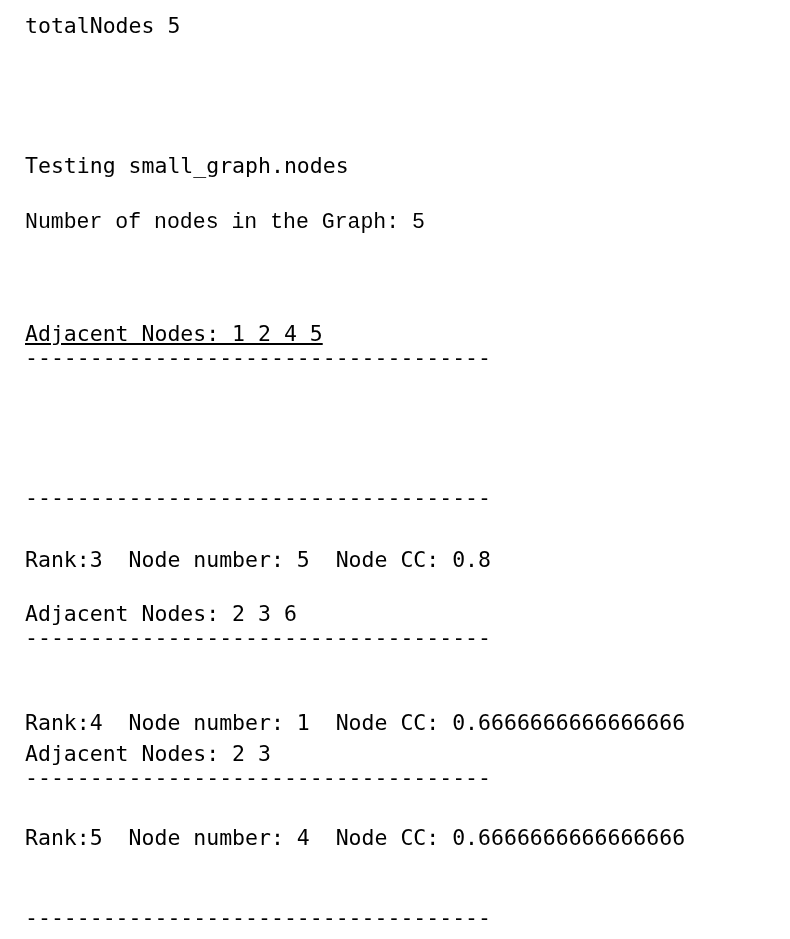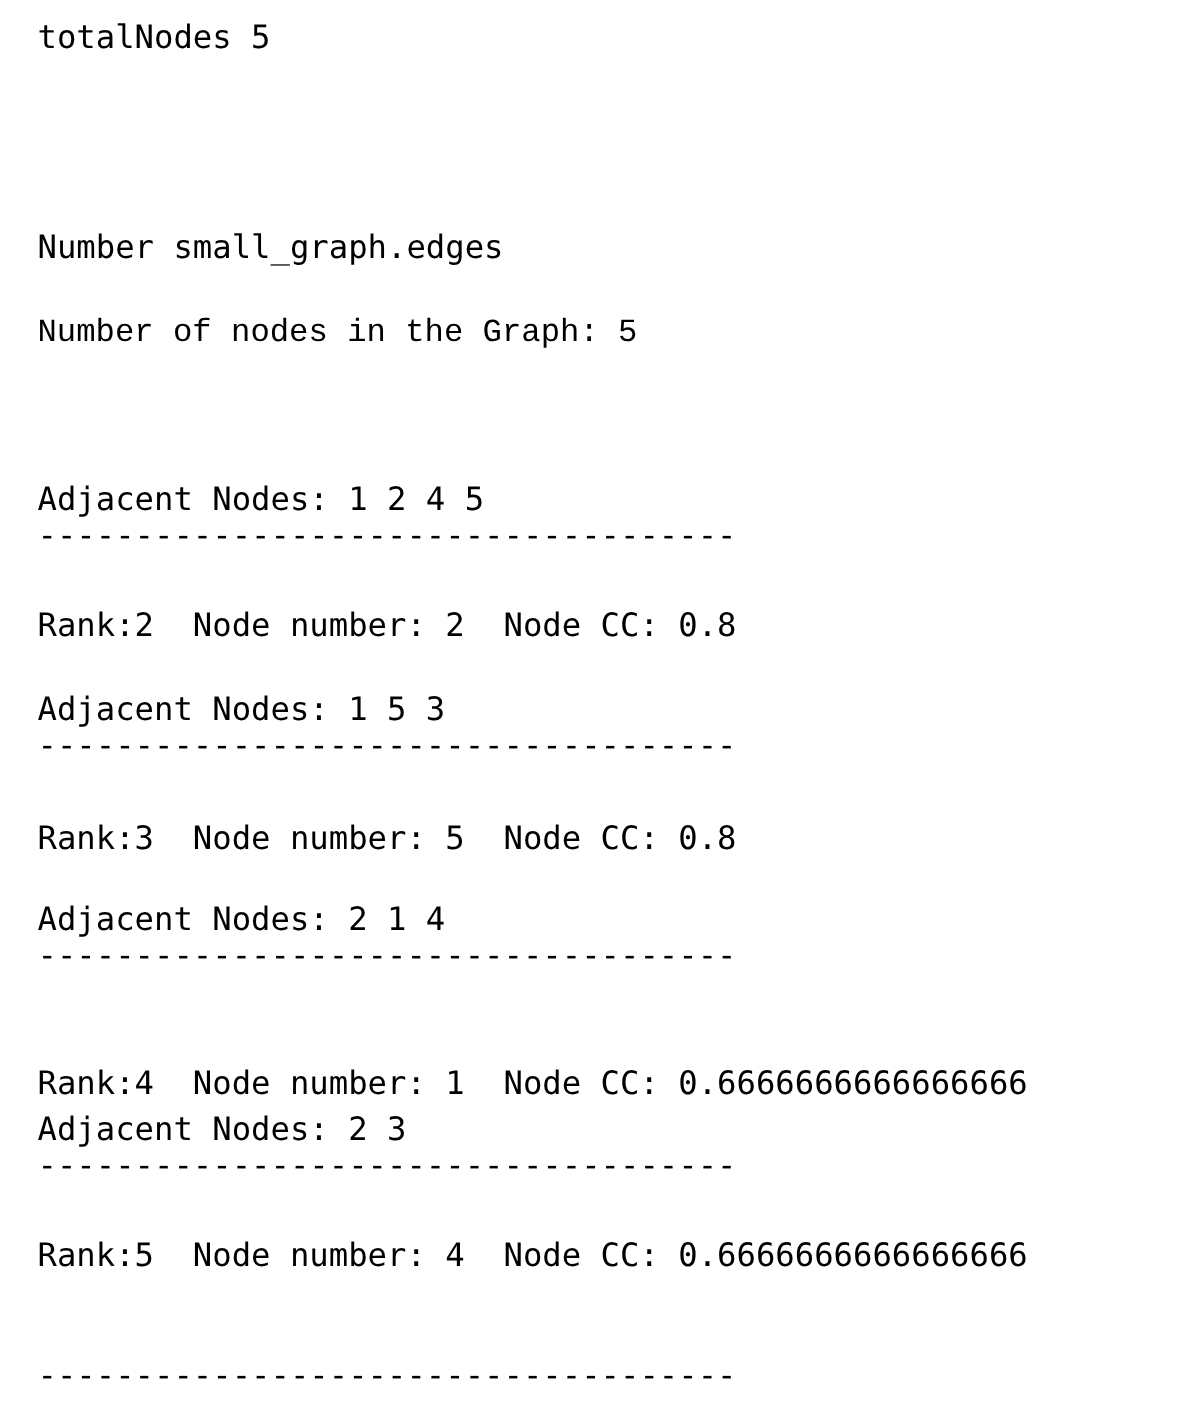--- a/index.html
+++ b/index.html
@@ -37,21 +37,21 @@
 
   
   .hdr-1 { top: 13px; }
   .hdr-2 { top: 41px; }
 
   
   .b-testing   { top: 153px; }
   .b-count     { top: 209px; font-family: Liberation Mono, monospace; }
 
   .b-rank1     { top: 265px; }
-  .b-adj1      { top: 321px; }
+  .b-adj1      { top: 321px; text-decoration: underline; }
   .b-sep1      { top: 345px; }
 
   .b-rank2     { top: 405px; }
   .b-adj2      { top: 461px; }
   .b-sep2      { top: 485px; }
 
   .b-rank3     { top: 547px; }
   .b-adj3      { top: 601px; }
   .b-sep3      { top: 625px; }
 
@@ -70,33 +70,31 @@
   }
 </style>
 </head>
 <body>
 
 <div id="console-output">
 
   <div class="out-line hdr-1">totalNodes 5</div>
 
 
-  <div class="out-line b-testing">Number small_graph.edges</div>
+  <div class="out-line b-testing">Testing small_graph.nodes</div>
 
   <div class="out-line b-count">Number of nodes in the Graph: 5</div>
 
   <div class="out-line b-adj1">Adjacent Nodes: 1 2 4 5</div>
   <div class="out-line separator b-sep1">------------------------------------</div>
 
-  <div class="out-line b-rank2">Rank:2  Node number: 2  Node CC: 0.8</div>
-  <div class="out-line b-adj2">Adjacent Nodes: 1 5 3</div>
   <div class="out-line separator b-sep2">------------------------------------</div>
 
   <div class="out-line b-rank3">Rank:3  Node number: 5  Node CC: 0.8</div>
-  <div class="out-line b-adj3">Adjacent Nodes: 2 1 4</div>
+  <div class="out-line b-adj3">Adjacent Nodes: 2 3 6</div>
   <div class="out-line separator b-sep3">------------------------------------</div>
 
   <div class="out-line b-rank4">Rank:4  Node number: 1  Node CC: 0.6666666666666666</div>
   <div class="out-line b-adj4">Adjacent Nodes: 2 3</div>
   <div class="out-line separator b-sep4">------------------------------------</div>
 
   <div class="out-line b-rank5">Rank:5  Node number: 4  Node CC: 0.6666666666666666</div>
   <div class="out-line separator b-sep5">------------------------------------</div>
 
 </div>

